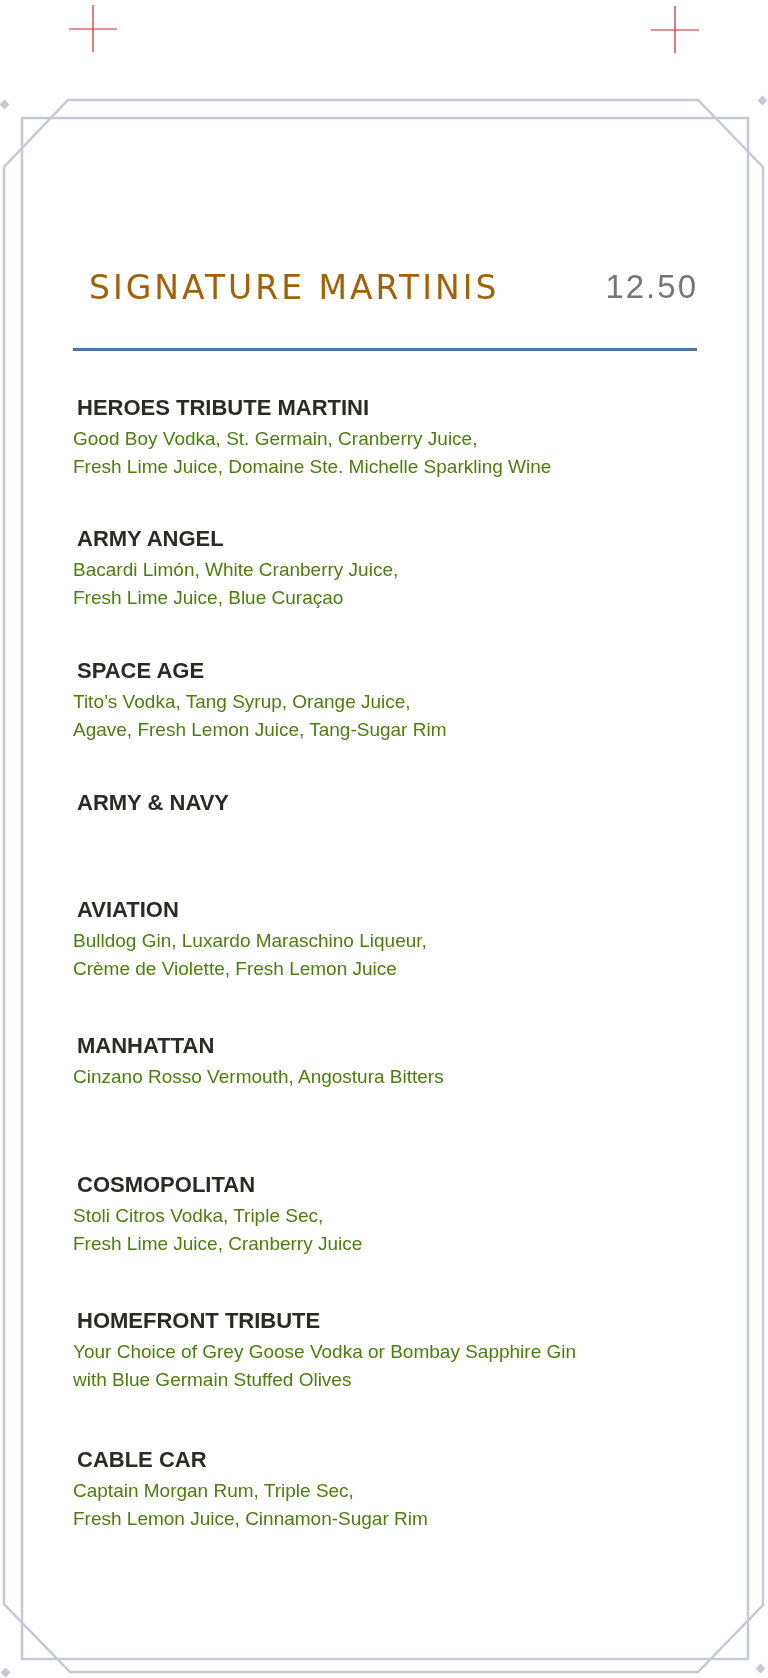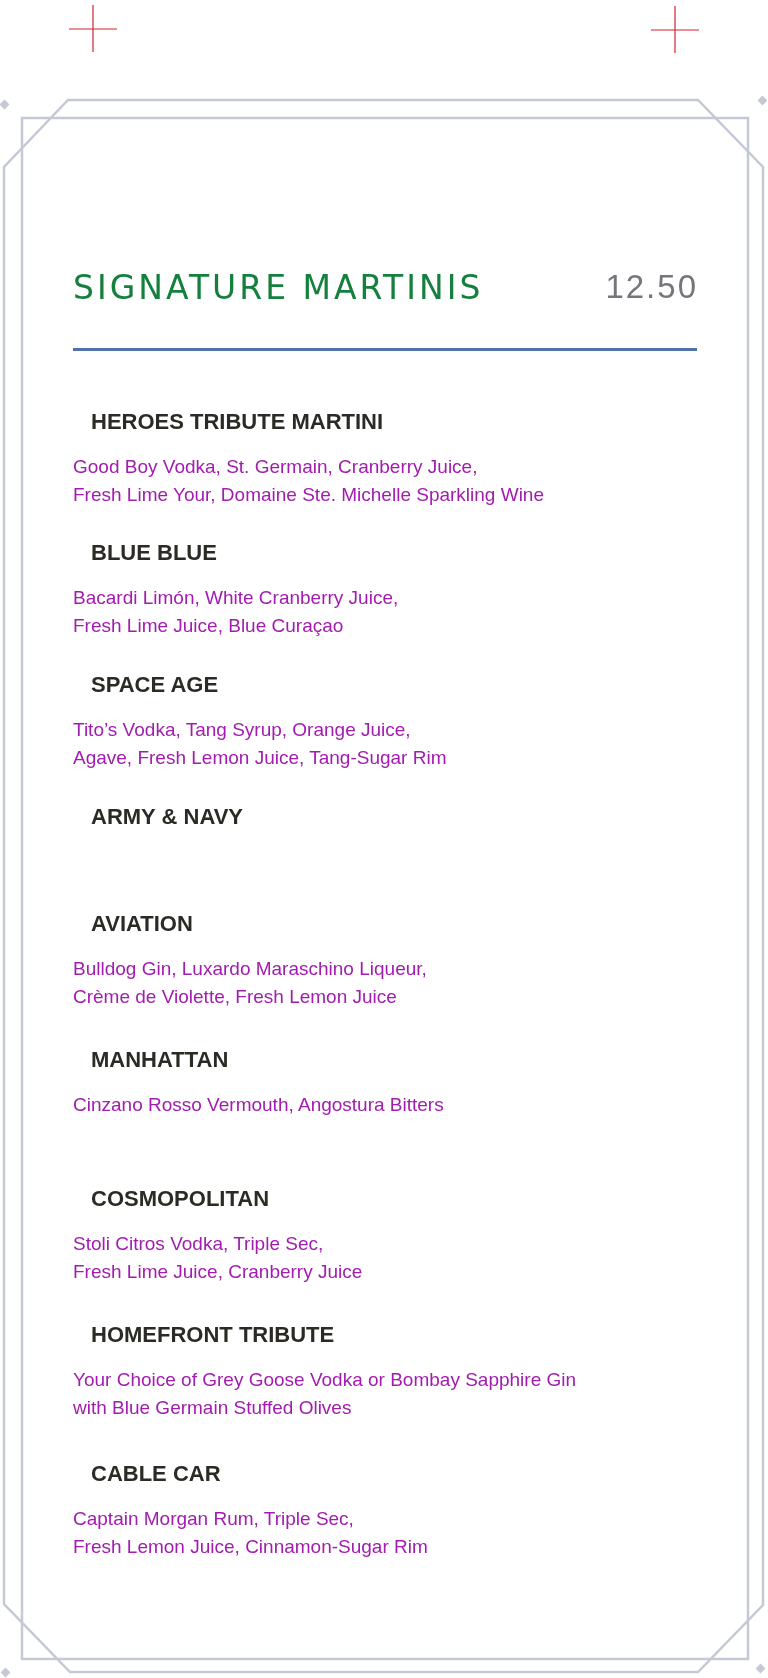--- a/index.html
+++ b/index.html
@@ -1,25 +1,25 @@
 <!DOCTYPE html>
 <html><head>
   <meta charset="utf-8">
   <style>
     html, body { margin: 0; padding: 0; background: #ffffff; }
     body { width: 768px; height: 1678px; position: relative; overflow: hidden; }
     .frame { position: absolute; left: 0; top: 0; width: 768px; height: 1678px; }
     .content { position: absolute; left: 73px; top: 0; width: 625px; }
     .title-row { position: absolute; top: 268px; left: 0; width: 625px; height: 40px; }
-    .title { position: absolute; left: 0; top: 0; font-family: "DejaVu Sans", sans-serif; font-size: 33px; letter-spacing: 3px; color: #15803d; white-space: nowrap; font-weight: normal; }
+    .title { position: absolute; left: 16px; top: 0; font-family: "DejaVu Sans", sans-serif; font-size: 33px; letter-spacing: 3px; color: #a16207; white-space: nowrap; font-weight: normal; }
     .price { position: absolute; right: 0; top: 0; font-family: Liberation Sans, sans-serif; font-size: 33px; letter-spacing: 2px; color: #75767b; }
     .rule { position: absolute; top: 348px; left: 0; width: 624px; height: 3px; background: #4f72ad; }
     .item { position: absolute; left: 0; width: 625px; }
-    .item-name { font-family: "Liberation Sans", sans-serif; font-weight: bold; font-size: 22px; color: #2b2a24; line-height: 26px; margin: 18px; }
-    .item-desc { font-family: "Liberation Sans", sans-serif; font-size: 19px; color: #a21caf; line-height: 28px; margin: 0; }
+    .item-name { font-family: "Liberation Sans", sans-serif; font-weight: bold; font-size: 22px; color: #2b2a24; line-height: 26px; margin: 4px; }
+    .item-desc { font-family: "Liberation Sans", sans-serif; font-size: 19px; color: #4d7c0f; line-height: 28px; margin: 0; }
   </style>
 </head>
 <body>
 
 <svg class="frame" width="768" height="1678" viewBox="0 0 768 1678" xmlns="http://www.w3.org/2000/svg">
 
   <g stroke="#d4232f" stroke-width="1.2">
     <line x1="93" y1="5" x2="93" y2="52"></line>
     <line x1="69" y1="29" x2="117" y2="29"></line>
   </g>
@@ -41,25 +41,25 @@
 <div class="content">
   <div class="title-row">
     <div class="title">SIGNATURE MARTINIS</div>
     <div class="price">12.50</div>
   </div>
   <div class="rule"></div>
 
   <div class="item" style="top:391px">
     <p class="item-name">HEROES TRIBUTE MARTINI</p>
     <p class="item-desc">Good Boy Vodka, St. Germain, Cranberry Juice,</p>
-    <p class="item-desc">Fresh Lime Your, Domaine Ste. Michelle Sparkling Wine</p>
+    <p class="item-desc">Fresh Lime Juice, Domaine Ste. Michelle Sparkling Wine</p>
   </div>
 
   <div class="item" style="top:522px">
-    <p class="item-name">BLUE BLUE</p>
+    <p class="item-name">ARMY ANGEL</p>
     <p class="item-desc">Bacardi Limón, White Cranberry Juice,</p>
     <p class="item-desc">Fresh Lime Juice, Blue Curaçao</p>
   </div>
 
   <div class="item" style="top:654px">
     <p class="item-name">SPACE AGE</p>
     <p class="item-desc">Tito’s Vodka, Tang Syrup, Orange Juice,</p>
     <p class="item-desc">Agave, Fresh Lemon Juice, Tang-Sugar Rim</p>
   </div>
 

